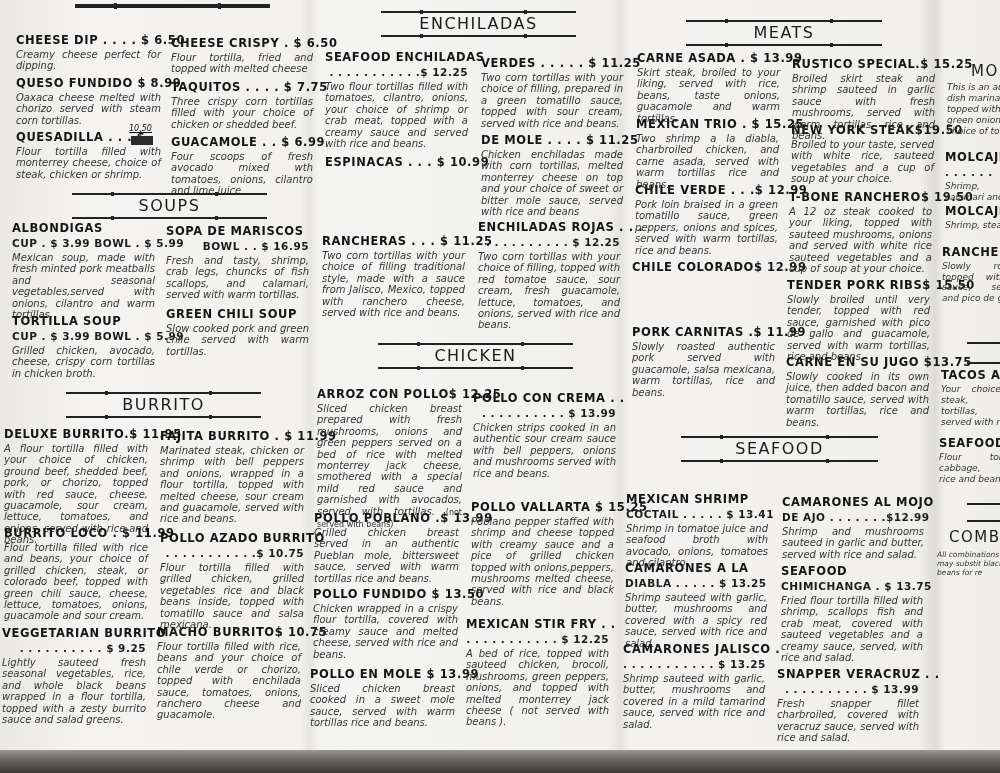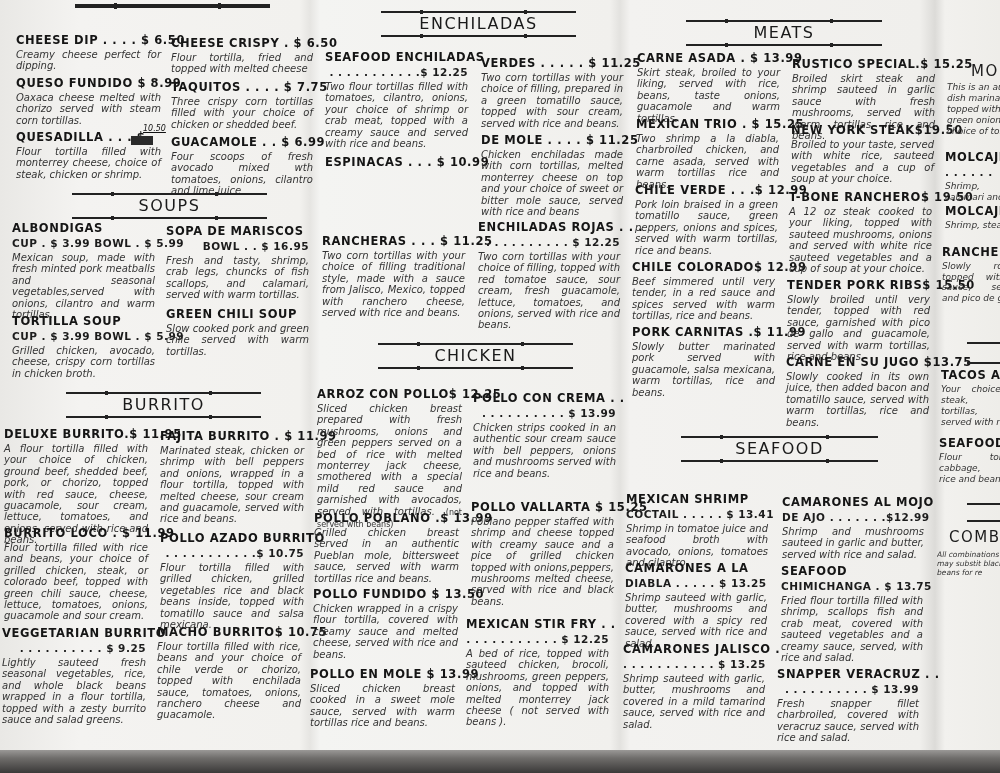--- a/index.html
+++ b/index.html
@@ -65,21 +65,21 @@
     </div>
     <div class="item" style="left:16px; top:76px; width:145px;">
       <div class="name">QUESO FUNDIDO $ 8.99</div>
       <div class="desc">Oaxaca cheese melted with chorizo served with steam corn tortillas.</div>
     </div>
     <div class="item" style="left:16px; top:130px; width:145px;">
       <div class="name">QUESADILLA . . . $</div>
       <div class="desc">Flour tortilla filled with monterrey cheese, choice of steak, chicken or shrimp.</div>
     </div>
     <div class="blot" style="left:131px; top:136px; width:22px; height:9px;"></div>
-    <div class="handnote" style="left:143px; top:124px;font-style:italic;">10.50</div>
+    <div class="handnote" style="left:129px; top:124px;font-style:italic;">10.50</div>
 
     <div class="item" style="left:171px; top:36px; width:142px;">
       <div class="name">CHEESE CRISPY . $ 6.50</div>
       <div class="desc">Flour tortilla, fried and topped with melted cheese</div>
     </div>
     <div class="item" style="left:171px; top:80px; width:142px;">
       <div class="name">TAQUITOS . . . . $ 7.75</div>
       <div class="desc">Three crispy corn tortillas filled with your choice of chicken or shedded beef.</div>
     </div>
     <div class="item" style="left:171px; top:135px; width:142px;">
@@ -233,25 +233,24 @@
     <div class="item" style="left:636px; top:117px; width:143px;">
       <div class="name">MEXICAN TRIO . $ 15.25</div>
       <div class="desc">Two shrimp a la diabla, charbroiled chicken, and carne asada, served with warm tortillas rice and beans.</div>
     </div>
     <div class="item" style="left:635px; top:183px; width:143px;">
       <div class="name">CHILE VERDE . . .$ 12.99</div>
       <div class="desc">Pork loin braised in a green tomatillo sauce, green peppers, onions and spices, served with warm tortillas, rice and beans.</div>
     </div>
     <div class="item" style="left:632px; top:260px; width:143px;">
       <div class="name">CHILE COLORADO$ 12.99</div>
-      <div class="desc">Beef simmered until very tender, in a red sauce and spices served with warm tortillas, rice and beans.</div>
     </div>
     <div class="item" style="left:632px; top:325px; width:143px;">
       <div class="name">PORK CARNITAS .$ 11.99</div>
-      <div class="desc">Slowly butter marinated pork served with guacamole, salsa mexicana, warm tortillas, rice and beans.</div>
+      <div class="desc">Slowly roasted authentic pork served with guacamole, salsa mexicana, warm tortillas, rice and beans.</div>
     </div>
     <div class="item" style="left:792px; top:57px; width:143px;">
       <div class="name">RUSTICO SPECIAL.$ 15.25</div>
       <div class="desc">Broiled skirt steak and shrimp sauteed in garlic sauce with fresh mushrooms, served with warm tortillas rice and beans.</div>
     </div>
     <div class="item" style="left:791px; top:123px; width:143px;">
       <div class="name">NEW YORK STEAK$19.50</div>
       <div class="desc">Broiled to your taste, served with white rice, sauteed vegetables and a cup of soup at your choice.</div>
     </div>
     <div class="item" style="left:789px; top:190px; width:143px;">

